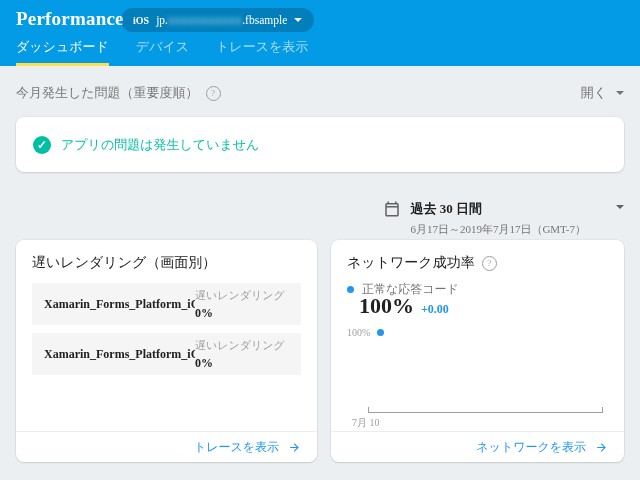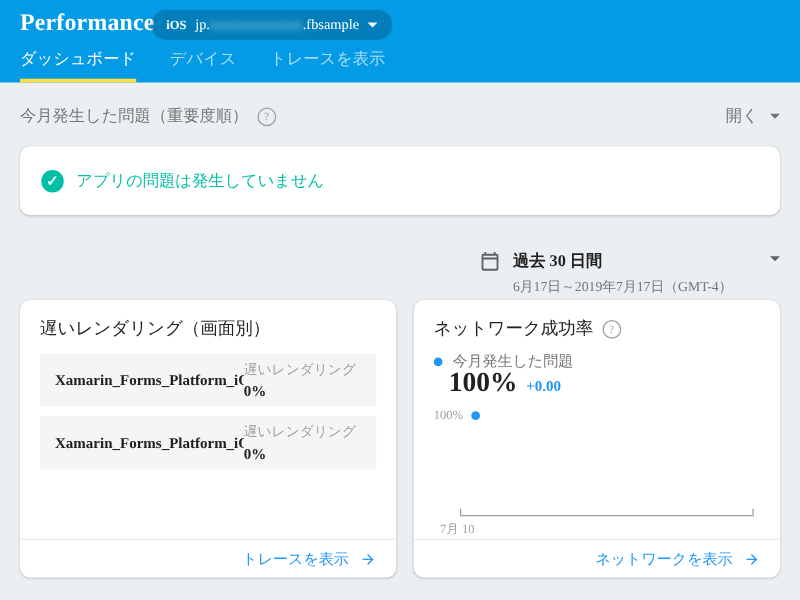--- a/index.html
+++ b/index.html
@@ -137,21 +137,21 @@
   </div>
 
   <div class="date-range">
     <span class="arrow-icon">
       <svg width="18" height="18" viewBox="0 0 24 24">
           <path fill="#616161" d="M19 4h-1V2h-2v2H8V2H6v2H5c-1.1 0-2 .9-2 2v14c0 1.1.9 2 2 2h14c1.1 0 2-.9 2-2V6c0-1.1-.9-2-2-2zm0 16H5V10h14v10zM5 8V6h14v2H5z"></path>
         </svg>
     </span>
     <div class="date-col">
       <div class="date-preset">過去 30 日間</div>
-      <div class="date-detail">6月17日～2019年7月17日（GMT-4）</div>
+      <div class="date-detail">6月17日～2019年7月17日（GMT-7）</div>
     </div>
     <span class="caret dark date-caret"></span>
   </div>
 
   <div class="card left">
     <div class="card-title">
       <span>遅いレンダリング（画面別）</span>
     </div>
 
     <div class="render-row r0">
@@ -183,21 +183,21 @@
   </div>
 
   <div class="card right">
     <div class="card-title">
       <span>ネットワーク成功率</span>
       <span class="help-circle">?</span>
     </div>
 
     <div class="legend-row">
       <span class="dot"></span>
-      <span>今月発生した問題</span>
+      <span>正常な応答コード</span>
     </div>
 
     <div class="big-value-row">
       <span class="big-value">100%</span>
       <span class="delta">+0.00</span>
     </div>
 
     <div class="y-tick-row">
       <span class="y-tick">100%</span>
       <span class="dot"></span>

